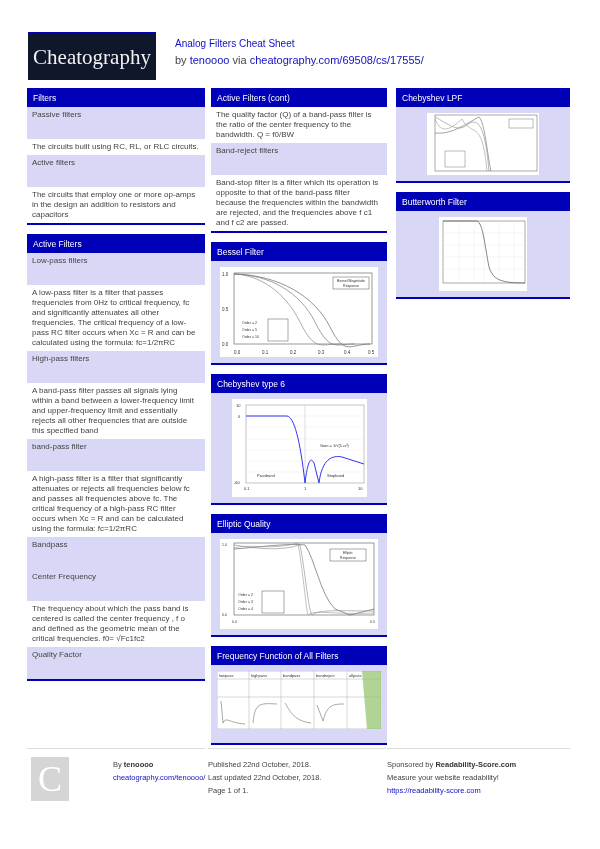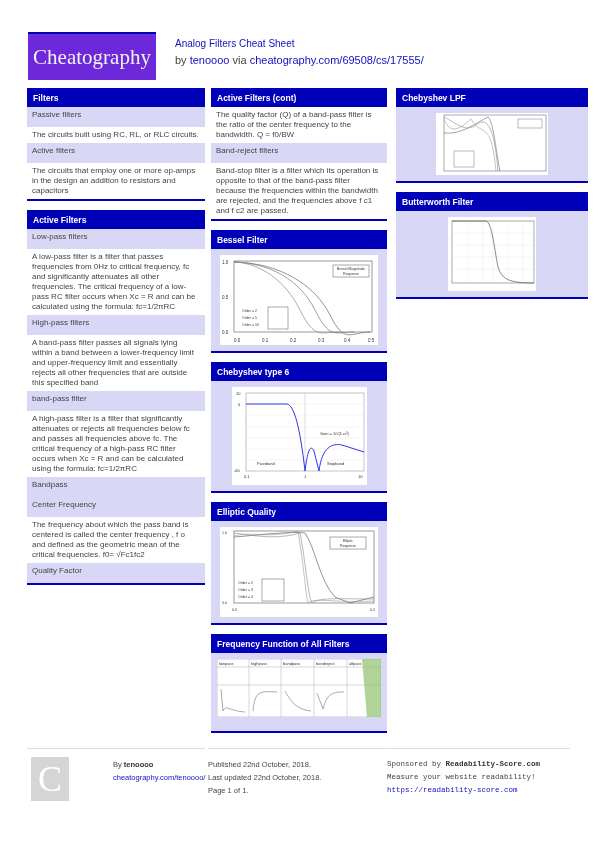--- a/index.html
+++ b/index.html
@@ -1,41 +1,41 @@
 <!DOCTYPE html>
 <html><head>
 <meta charset="utf-8">
 <style>
   * { box-sizing: border-box; margin: 0; padding: 0; }
   html, body { width: 600px; height: 849px; background: #fff; overflow: hidden; }
   body { position: relative; font-family: "Liberation Sans", sans-serif; color: #333; }
 
-  .logo { position: absolute; left: 28px; top: 32px; width: 128px; height: 48px; background: #6d28d9; border-top: 2px solid #0000b8; color: #f2f2f2; font-family: "Liberation Serif", serif; font-size: 21px; display: flex; align-items: center; justify-content: center; }
+  .logo { position: absolute; left: 28px; top: 32px; width: 128px; height: 48px; background: #0f172a; border-top: 2px solid #0000b8; color: #f2f2f2; font-family: "Liberation Serif", serif; font-size: 21px; display: flex; align-items: center; justify-content: center; }
   .title { position: absolute; left: 175px; top: 38px; font-size: 10px; color: #1010c0; }
   .byline { position: absolute; left: 175px; top: 54px; font-size: 11px; color: #444; }
   .byline .lnk { color: #1010c0; }
 
   .col { position: absolute; top: 88px; }
   .col1 { left: 27px; width: 178px; }
   .col2 { left: 211px; width: 176px; }
-  .col3 { left: 396px; width: 192px; }
+  .col3 { left: 396px; width: 174px; }
 
   .box { border-bottom: 2px solid #0000b8; margin-bottom: 9px; }
-  .box-h { background: #0000b8; color: #fff; font-weight: bold; font-size: 8.5px; padding: 5px 6px; height: 19px; }
-  .sub { background: #d8d8f6; font-size: 8px; color: #444; padding: 3px 5px; height: 20px; line-height: 10px; }
+  .box-h { background: #0000b8; color: #fff; font-weight: normal; font-size: 8.5px; padding: 5px 6px; height: 19px; }
+  .sub { background: #d8d8f6; font-size: 8px; color: #444; padding: 3px 5px; height: 32px; line-height: 10px; }
   .txt { font-size: 8px; line-height: 10px; color: #444; padding: 3px 5px 3px 5px; }
 
   .imgwrap { background: #d8d8f6; padding: 6px 8px; display: flex; justify-content: center; }
   .imgwrap svg { background: #fff; display: block; }
 
   .footer { position: absolute; top: 748px; left: 0; width: 600px; }
   .fcol { position: absolute; border-top: 1px solid #ddd; padding-top: 9px; font-size: 7.5px; line-height: 13px; color: #444; }
   .fc1 { left: 27px; width: 178px; }
   .fc2 { left: 208px; width: 178px; }
-  .fc3 { left: 387px; width: 183px; font-family: Liberation Mono, monospace; }
+  .fc3 { left: 387px; width: 183px; }
   .avatar { position: absolute; left: 4px; top: 8px; width: 38px; height: 44px; background: #d5d5d5; color: #fff; font-family: "Liberation Serif", serif; font-size: 36px; text-align: center; line-height: 44px; }
   .fc1 .ftxt { margin-left: 86px; }
   .lnk { color: #1010c0; }
   b { color: #333; }
 </style>
 </head>
 <body>
 
 <div class="logo">Cheatography</div>
 <div class="title">Analog Filters Cheat Sheet</div>

